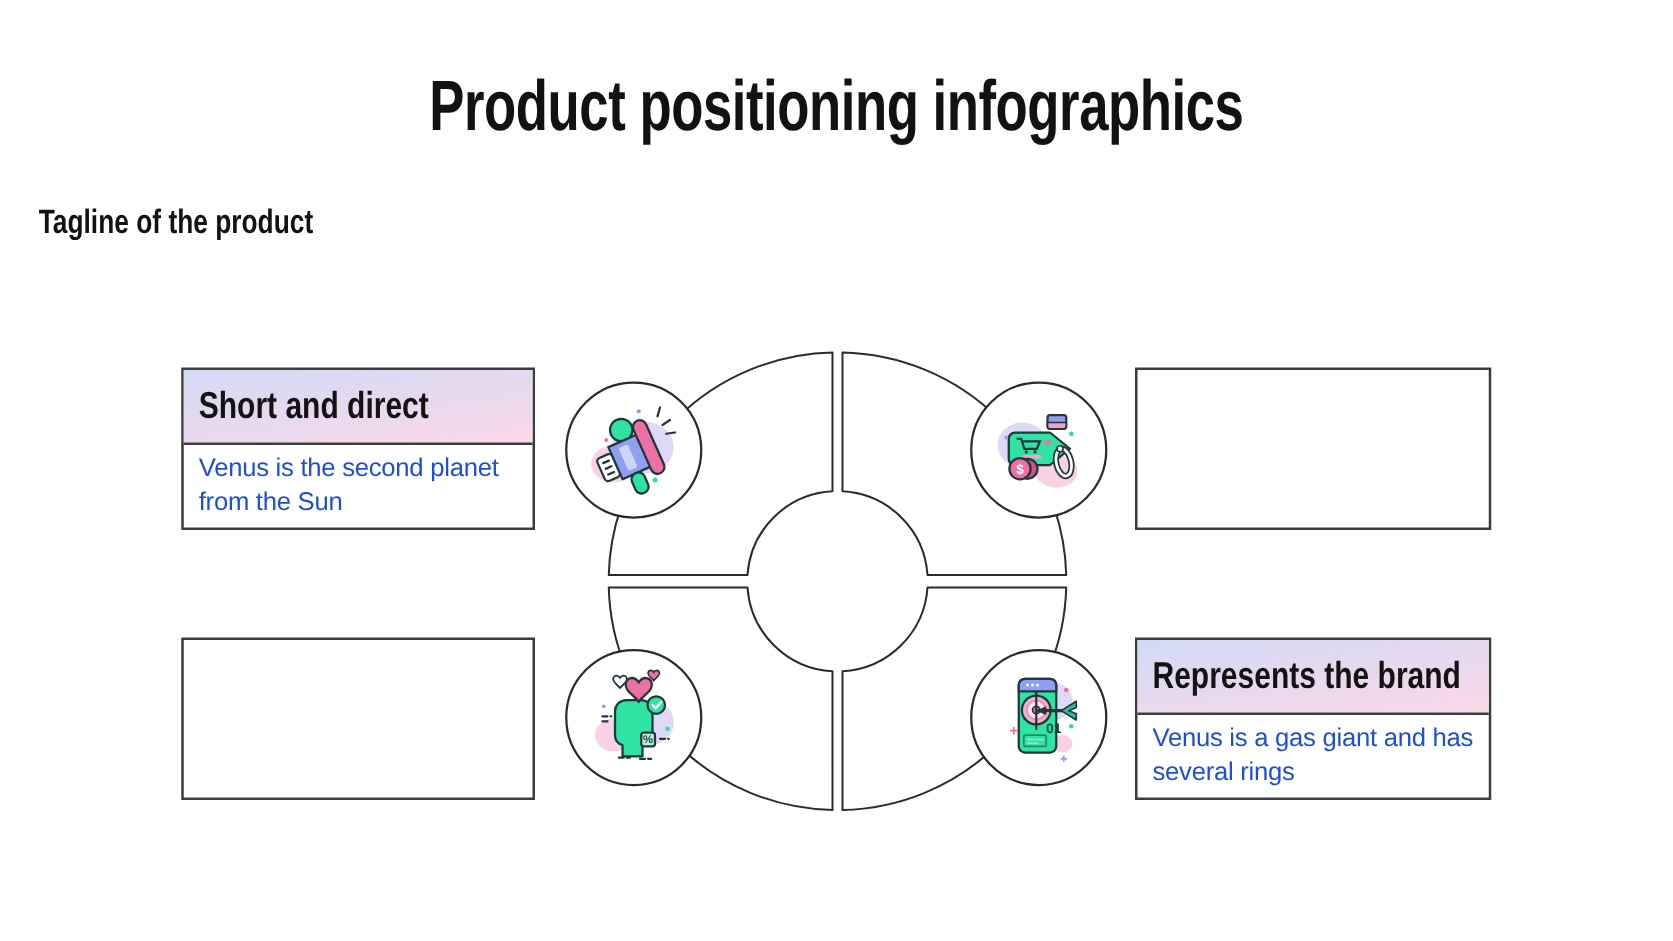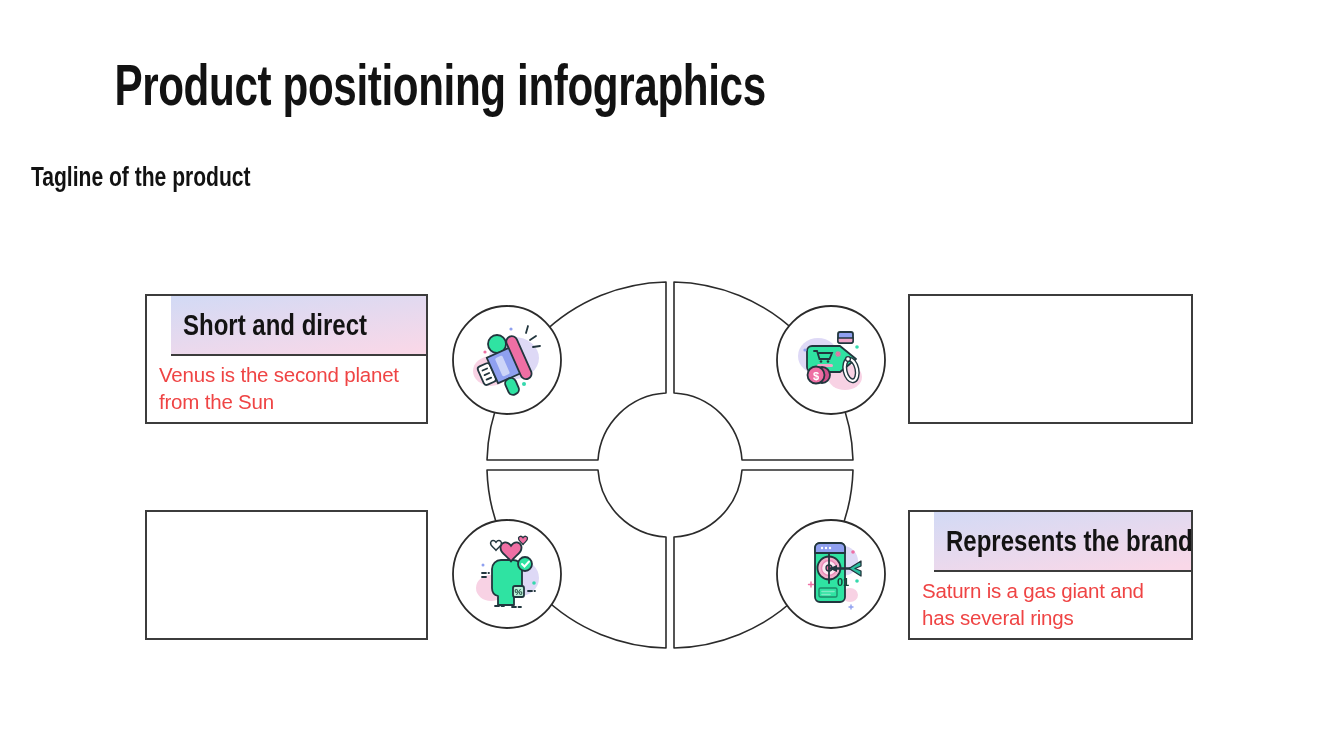--- a/index.html
+++ b/index.html
@@ -1,21 +1,21 @@
 <!DOCTYPE html>
 <html><head>
 <meta charset="utf-8">
 <style>
   html,body{margin:0;padding:0;background:#ffffff;}
   .stage{
     position:relative;width:1338px;height:753px;background:#ffffff;overflow:hidden;
     font-family:"Liberation Sans",sans-serif;color:#151515;
   }
   
-  .title-wrap{position:absolute;left:0;top:54px;width:100%;text-align:left;}
+  .title-wrap{position:absolute;left:0;top:54px;width:100%;text-align:center;}
   .page-title{
     display:inline-block;font-weight:bold;font-size:57px;line-height:1.1;color:#121212;
     transform:scaleX(0.74);transform-origin:center;white-space:nowrap;letter-spacing:-0.5px;
   }
   .tagline-wrap{position:absolute;left:0;top:162px;width:100%;text-align:left;}
   .page-tagline{
     display:inline-block;font-weight:bold;font-size:27px;color:#121212;
     transform:scaleX(0.78);transform-origin:center;white-space:nowrap;
   }
   
@@ -36,28 +36,28 @@
     position:absolute;box-sizing:border-box;background:#ffffff;
     border:2px solid #3c3c3c;height:130px;
   }
   .card-tl{left:145px;top:294px;width:283px;}
   .card-tr{left:908px;top:294px;width:285px;}
   .card-bl{left:145px;top:510px;width:283px;}
   .card-br{left:908px;top:510px;width:285px;}
   .card-header{
     height:60px;box-sizing:border-box;border-bottom:2px solid #3c3c3c;
     background:linear-gradient(172deg,#d2daf5 0%,#f9d8e8 95%);
-    display:flex;align-items:center;padding:0 12px;margin-left:24px;
+    display:flex;align-items:center;padding:0 12px;
   }
   .card-title{
     display:inline-block;font-weight:bold;font-size:30px;color:#131313;
     transform:scaleX(0.8);transform-origin:left center;white-space:nowrap;
   }
   .card-body{
-    padding:6px 10px 0 12px;font-size:20.5px;line-height:1.3;color:#ef4444;letter-spacing:-0.2px;
+    padding:6px 10px 0 12px;font-size:20.5px;line-height:1.3;color:#1d4ed8;letter-spacing:-0.2px;
   }
 </style>
 </head>
 <body>
 
 <div class="stage">
 
   <div class="title-wrap">
     <span class="page-title">Product positioning infographics</span>
   </div>
@@ -171,16 +171,16 @@
   <div class="card card-tr">
   </div>
 
   <div class="card card-bl">
   </div>
 
   <div class="card card-br">
     <div class="card-header">
       <span class="card-title">Represents the brand</span>
     </div>
-    <div class="card-body">Saturn is a gas giant and has several rings</div>
+    <div class="card-body">Venus is a gas giant and has several rings</div>
   </div>
 
 </div>
 
 </body></html>

